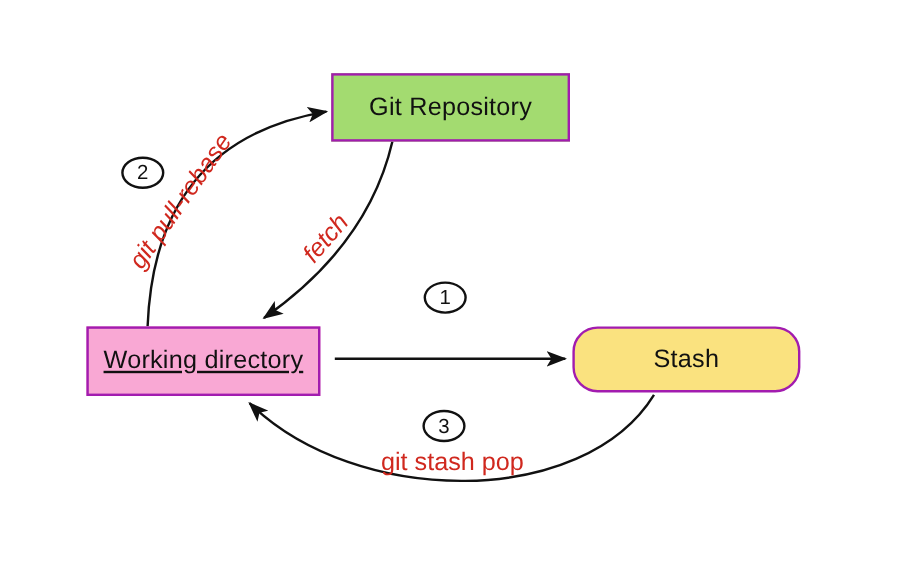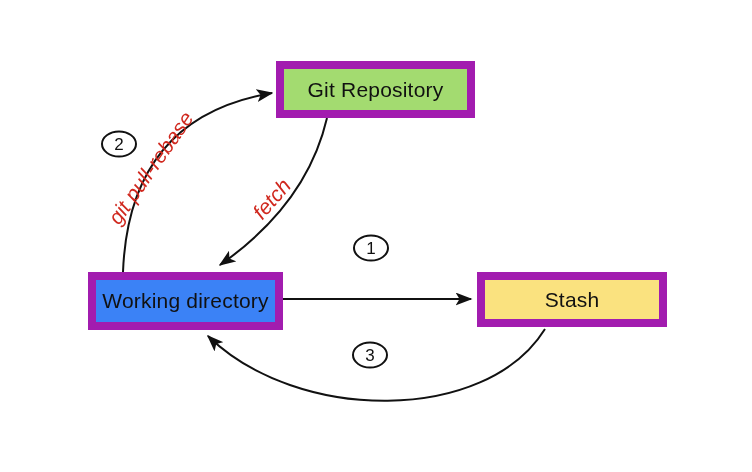--- a/index.html
+++ b/index.html
@@ -12,31 +12,31 @@
     overflow: hidden;
   }
   .arrows-layer {
     position: absolute;
     left: 0; top: 0;
     width: 752px; height: 472px;
   }
   .node {
     position: absolute;
     box-sizing: border-box;
-    border: 8px solid #a21caf;
+    border: 2px solid #a21caf;
     display: flex;
     align-items: center;
     justify-content: center;
     font-size: 21px;
     color: #111111;
     letter-spacing: 0.2px;
   }
   .node-repo  { left: 276px; top: 61px;  width: 199px; height: 57px; background: #a3db70; }
-  .node-wd    { left: 88px;  top: 272px; width: 195px; height: 58px; background: #3b82f6; }
-  .node-stash { left: 477px; top: 272px; width: 190px; height: 55px; background: #fae27f; }
+  .node-wd    { left: 72px;  top: 272px; width: 195px; height: 58px; background: #f9a8d4; text-decoration: underline; }
+  .node-stash { left: 477px; top: 272px; width: 190px; height: 55px; background: #fae27f; border-radius: 21px; }
 
   .edge-label {
     position: absolute;
     color: #d0281e;
     font-size: 21px;
     white-space: nowrap;
     transform: translate(-50%, -50%);
   }
   .edge-label.slanted { font-style: italic; }
   .lbl-pull-rebase { left: 151px; top: 168px; transform: translate(-50%,-50%) rotate(-55deg); }
@@ -96,14 +96,15 @@
   </div>
   <div class="step-badge badge-2">
     <span>2</span>
   </div>
   <div class="step-badge badge-3">
     <span>3</span>
   </div>
 
   <div class="edge-label slanted lbl-pull-rebase">git pull-rebase</div>
   <div class="edge-label slanted lbl-fetch">fetch</div>
+  <div class="edge-label lbl-stash-pop">git stash pop</div>
 
 </div>
 
 </body></html>

